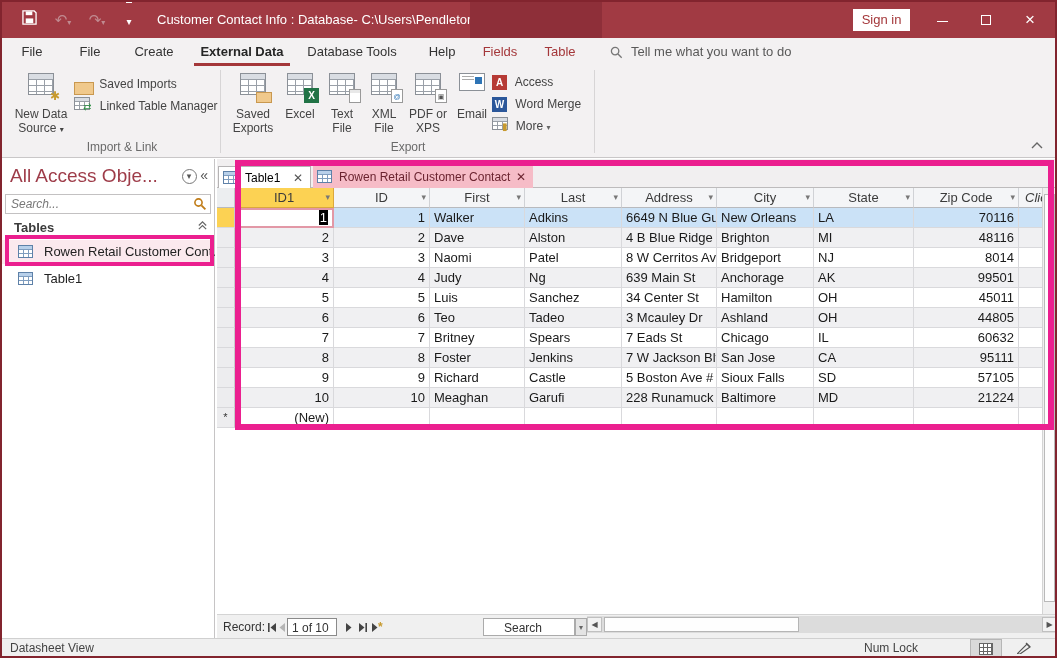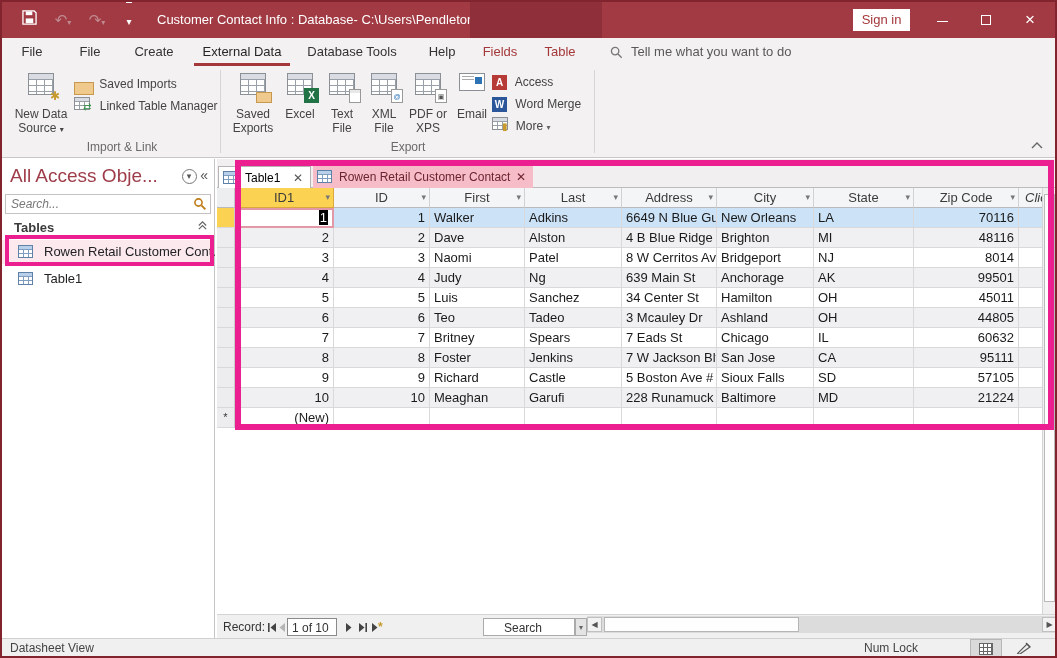--- a/index.html
+++ b/index.html
@@ -16,21 +16,21 @@
   #ctx-text { position:absolute; left:468px; width:132px; top:0; height:36px; line-height:36px; color:#fff; font-size:13px; text-align:center; }
   .qat-btn { position:absolute; top:0; height:36px; width:30px; text-align:center; line-height:36px; color:#fff; font-size:15px; }
   .qat-dis { color:#c08a90; }
   #signin { position:absolute; left:851px; top:7px; width:57px; height:22px; background:#fff; color:#a4373a; font-size:13px; text-align:center; line-height:22px; }
   .wbtn { position:absolute; top:0; width:44px; height:36px; color:#fff; text-align:center; line-height:36px; font-size:14px; }
   #btn-max i { display:inline-block; width:10px; height:10px; border:1px solid #fff; }
   #btn-min i { display:inline-block; width:11px; height:1px; background:#fff; vertical-align:middle; }
   
   #tabrow { position:absolute; left:0; top:36px; width:100%; height:28px; background:#f3f1f2; }
   .rtab { position:absolute; top:0; height:28px; line-height:28px; font-size:13px; color:#333; text-align:center; }
-  .rtab.sel { color:#262626; font-weight:normal; border-bottom:3px solid #a4373a; }
+  .rtab.sel { color:#262626; font-weight:bold; border-bottom:3px solid #a4373a; }
   .rtab.ctx { color:#a4373a; }
   #tellme { position:absolute; left:608px; top:0; height:28px; line-height:28px; color:#595959; font-size:13px; }
   #tellme svg { vertical-align:-3px; margin-right:8px; }
   
   #ribbon { position:absolute; left:0; top:64px; width:100%; height:92px; background:#f3f1f2; border-bottom:1px solid #c9c7c8; }
   .grp-label { position:absolute; bottom:3px; font-size:12px; color:#6a6a6a; text-align:center; }
   .grp-div { position:absolute; top:4px; bottom:4px; width:1px; background:#d7d5d6; }
   .bigbtn { position:absolute; top:4px; width:48px; height:76px; text-align:center; }
   .bigbtn .lbl { font-size:12px; color:#444; line-height:14px; margin-top:3px; }
   .bigbtn .ic { height:34px; padding-top:3px; }

